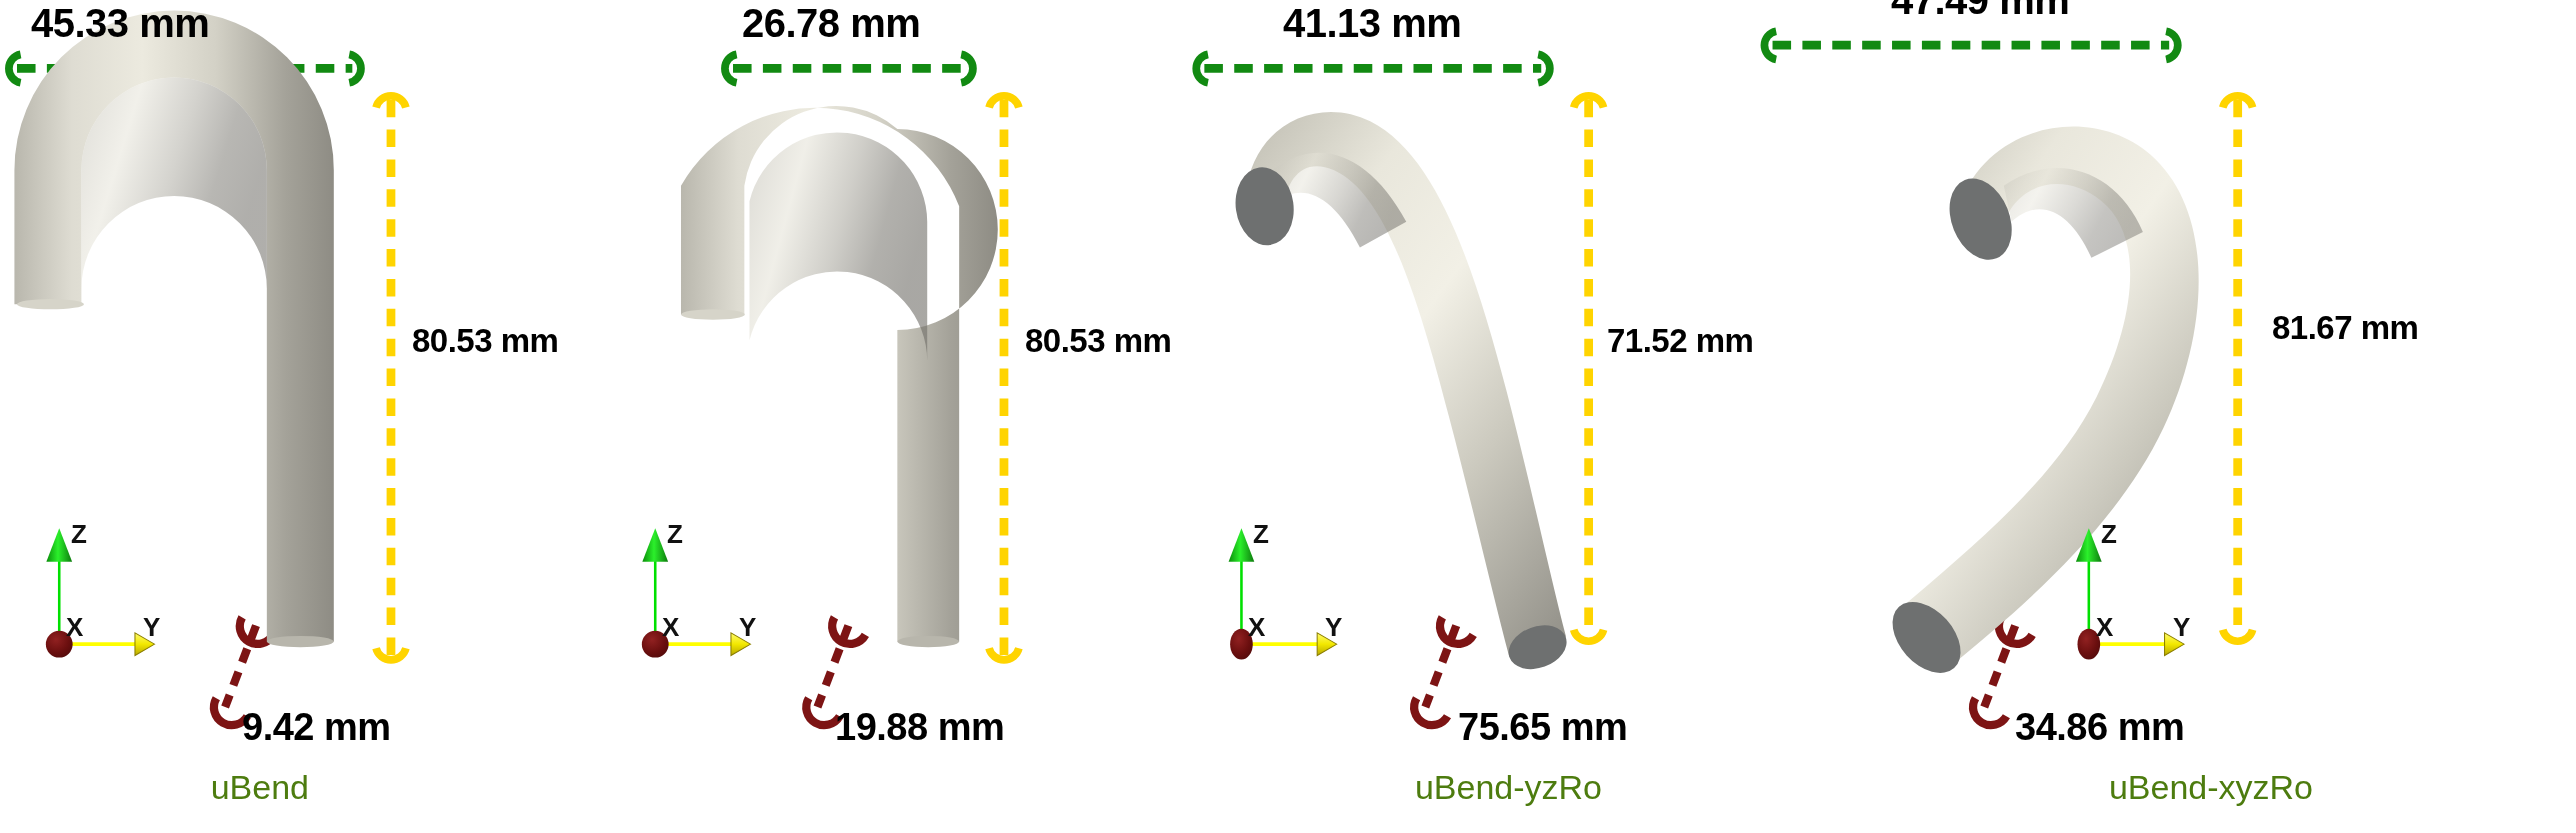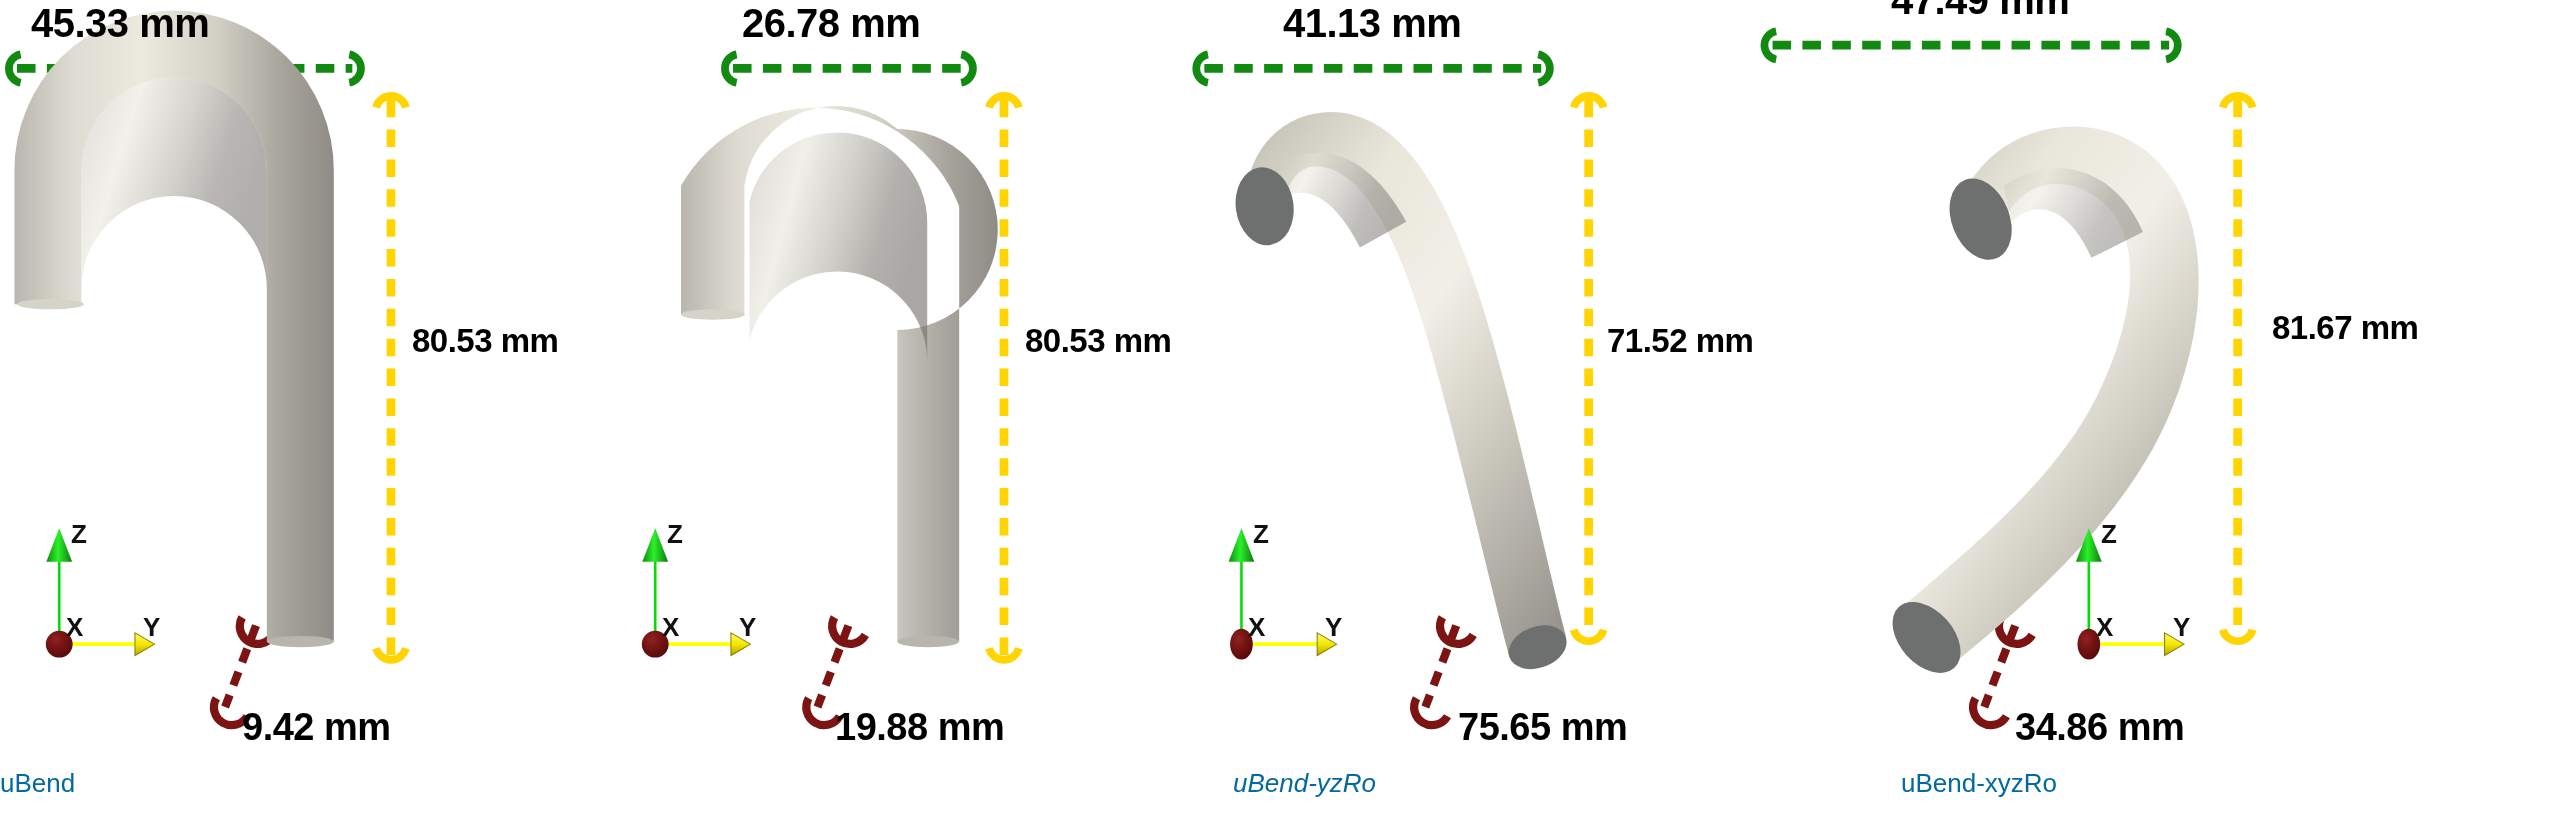--- a/index.html
+++ b/index.html
@@ -21,25 +21,25 @@
     color:#000;
     white-space:nowrap;
     letter-spacing:-0.5px;
   }
   .dim-h-text{font-size:40px;}
   .dim-v-text{font-size:33px;}
   .dim-r-text{font-size:38px;}
 
   .case-label{
     position:absolute;
-    font-size:26px;
+    font-size:34px;
     font-weight:400;
-    color:#0369a1;
+    color:#4d7c0f;
     white-space:nowrap;
-    text-align:left;
+    text-align:right;
   }
 
   
   .ov{position:absolute;left:0;top:0;width:2674px;height:834px;pointer-events:none;}
 
   
   .axis-letter{
     position:absolute;
     font-size:26px;
     font-weight:700;
@@ -288,21 +288,21 @@
     <div class="axis-letter" style="left:126px;top:614px;">Y</div>
   </div>
 
   <div class="panel" style="left:1195px;width:562px;">
     <div class="dim-text dim-h-text" style="left:88px;top:1px;">41.13 mm</div>
     <div class="dim-text dim-v-text" style="left:412px;top:322px;">71.52 mm</div>
     <div class="dim-text dim-r-text" style="left:263px;top:706px;">75.65 mm</div>
     <div class="axis-letter" style="left:58px;top:521px;">Z</div>
     <div class="axis-letter" style="left:53px;top:614px;">X</div>
     <div class="axis-letter" style="left:130px;top:614px;">Y</div>
-    <div class="case-label" style="left:38px;top:768px;width:361px;font-style:italic;">uBend-yzRo</div>
+    <div class="case-label" style="left:46px;top:768px;width:361px;">uBend-yzRo</div>
   </div>
 
   <div class="panel" style="left:1757px;width:918px;">
     <div class="dim-text dim-h-text" style="left:134px;top:-21.6px;">47.49 mm</div>
     <div class="dim-text dim-v-text" style="left:515px;top:309px;">81.67 mm</div>
     <div class="dim-text dim-r-text" style="left:258px;top:706px;">34.86 mm</div>
     <div class="axis-letter" style="left:344px;top:521px;">Z</div>
     <div class="axis-letter" style="left:339px;top:614px;">X</div>
     <div class="axis-letter" style="left:416px;top:614px;">Y</div>
     <div class="case-label" style="left:144px;top:768px;width:412px;">uBend-xyzRo</div>

